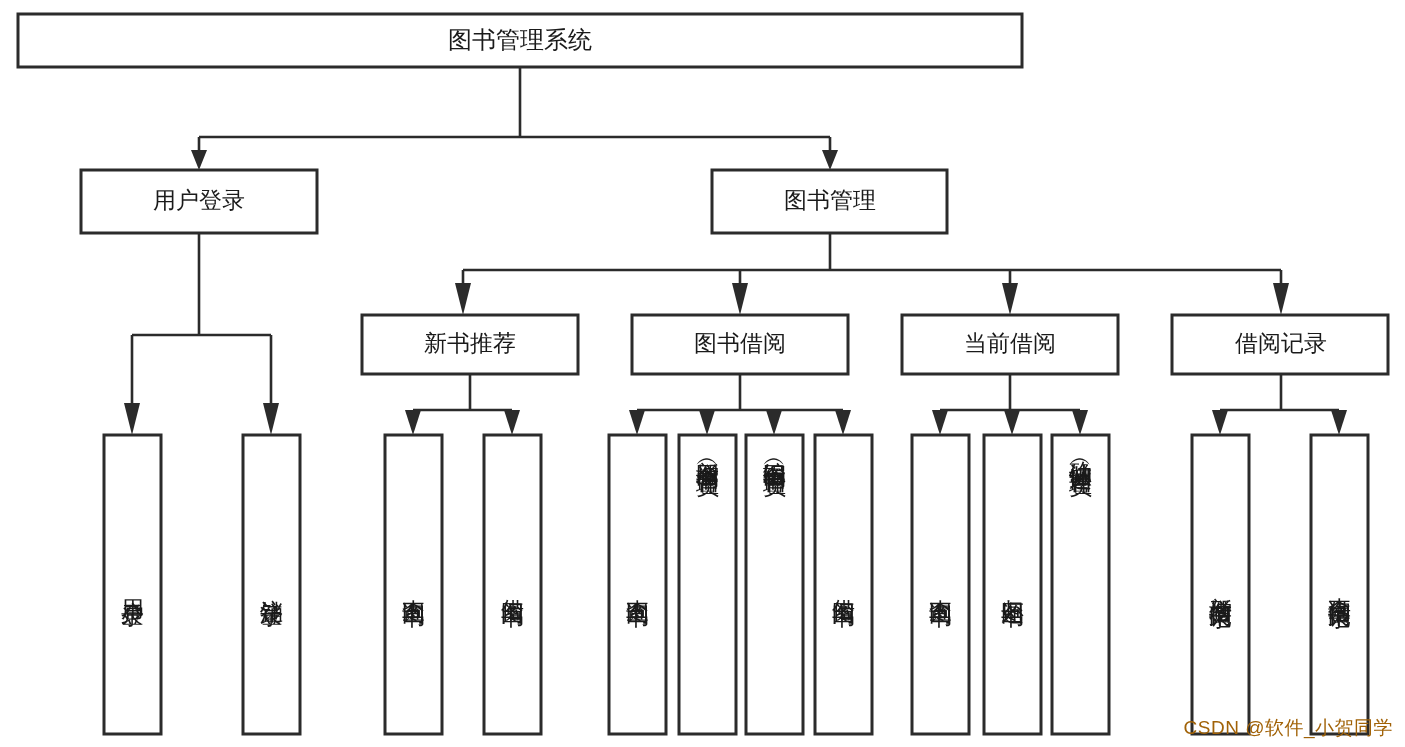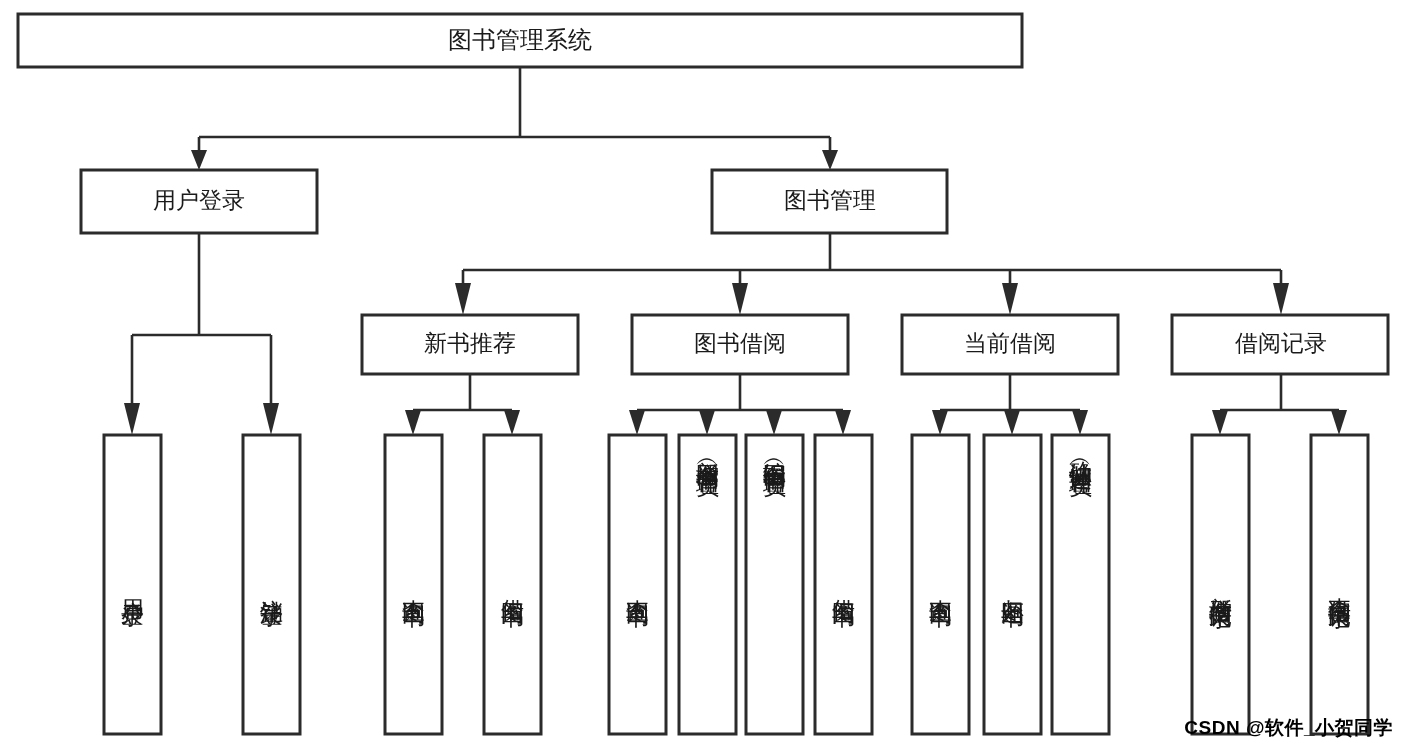--- a/index.html
+++ b/index.html
@@ -68,24 +68,23 @@
     color: #1a1a1a;
     white-space: nowrap;
     text-align: center;
   }
   .watermark {
     position: absolute;
     right: 12px;
     bottom: 6px;
     font-family: "Liberation Sans", "DejaVu Sans", sans-serif;
     font-size: 19px;
-    color: #000000;
+    color: #a16207;
     white-space: nowrap;
     letter-spacing: 0.5px;
-    font-weight: bold;
   }
 </style>
 </head>
 <body>
 
 <svg id="diagram" viewBox="0 0 1405 747">
   <defs>
     <marker id="arrow" viewBox="0 0 12 14" refX="6" refY="13" markerWidth="12" markerHeight="14" orient="auto-start-reverse">
       <path d="M 0 0 L 12 0 L 6 14 Z" class="arrow-head"></path>
     </marker>

